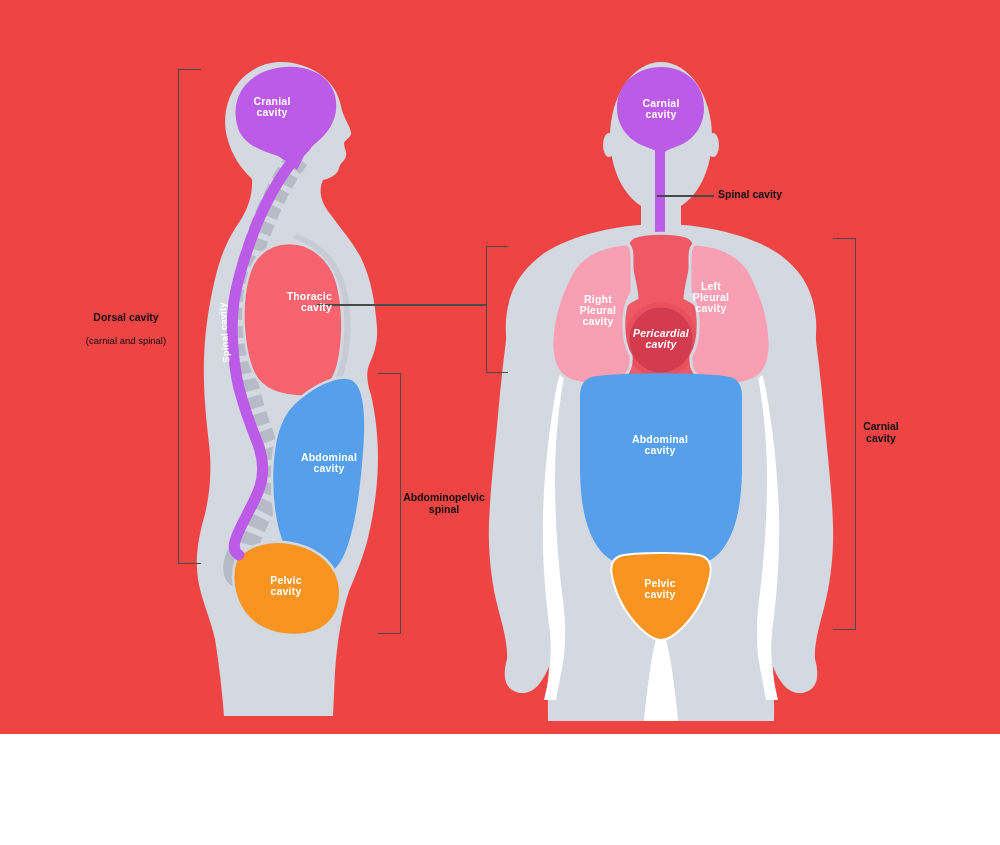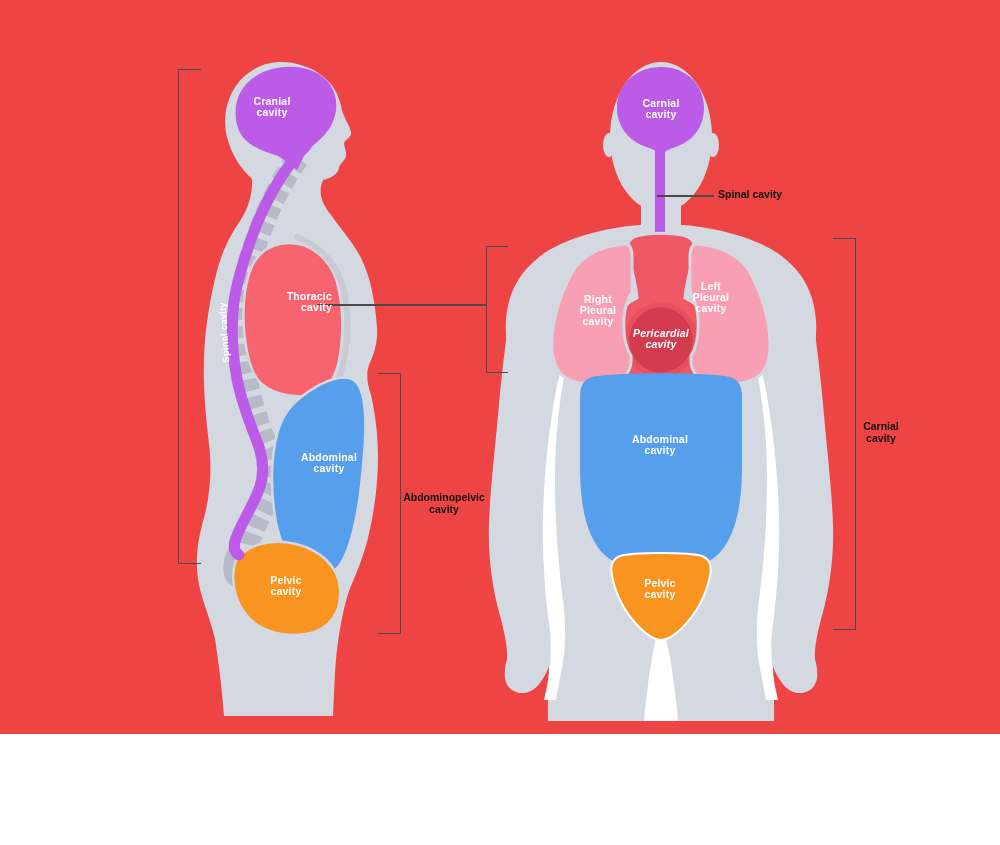--- a/index.html
+++ b/index.html
@@ -146,20 +146,24 @@
   <div class="cavlabel" style="left:671px;top:281px;width:80px;">Left
 Pleural
 cavity</div>
   <div class="cavlabel" style="left:611px;top:328px;width:100px;font-style:italic;">Pericardial
 cavity</div>
   <div class="cavlabel" style="left:620px;top:434px;width:80px;">Abdominal
 cavity</div>
   <div class="cavlabel" style="left:620px;top:578px;width:80px;">Pelvic
 cavity</div>
 
+  <div class="darklabel" style="left:76px;top:300px;width:100px;">
+    <div>Dorsal cavity</div>
+    <div class="sub">(carnial and spinal)</div>
+  </div>
   <div class="darklabel" style="left:383px;top:492px;width:122px;">Abdominopelvic
-cavity</div>
+spinal</div>
   <div class="darklabel" style="left:718px;top:189px;width:70px;text-align:left;">Spinal cavity</div>
   <div class="darklabel" style="left:838px;top:421px;width:86px;">Carnial
 cavity</div>
 
 
 </div>
 
 </body></html>

